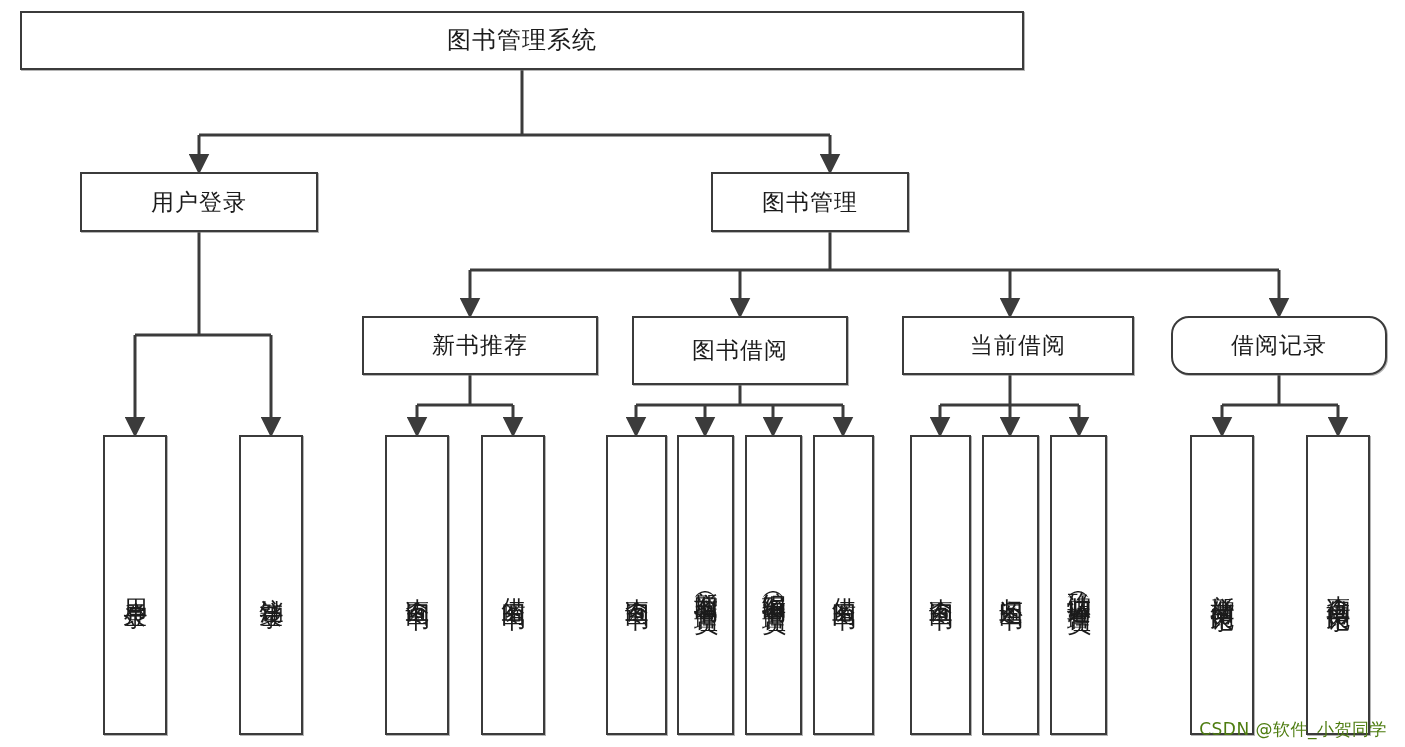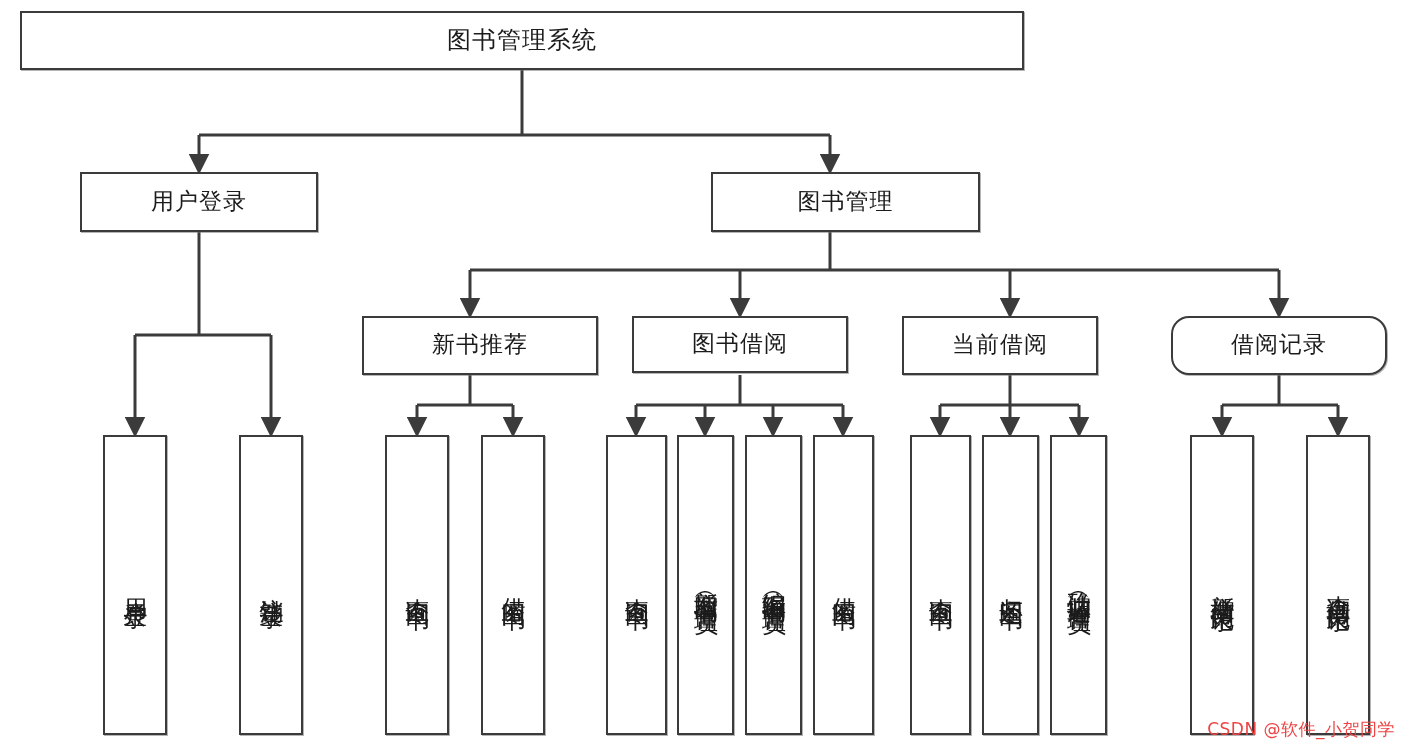--- a/index.html
+++ b/index.html
@@ -32,21 +32,20 @@
     display: flex;
     align-items: center;
     justify-content: center;
     color: #1b1b1b;
     box-shadow: 1px 1px 0 rgba(120,120,120,0.55);
   }
   .node .label {
     display: block;
     line-height: 1.22;
     letter-spacing: 1px;
-    font-family: Liberation Serif, serif;
   }
   
   .node.horiz .label {
     font-size: 23px;
     white-space: nowrap;
   }
   .node.root .label { font-size: 24px; }
   
   .node.vert {
     padding: 6px 0;
@@ -55,24 +54,24 @@
   .node.vert .label {
     writing-mode: vertical-rl;
     text-orientation: upright;
     font-size: 24px;
     line-height: 1.12;
     letter-spacing: 3px;
     max-height: 100%;
   }
   .watermark {
     position: absolute;
-    right: 10px;
+    right: 18px;
     bottom: 6px;
     font-size: 17px;
-    color: #ef4444;
+    color: #4d7c0f;
     letter-spacing: 0.5px;
     white-space: nowrap;
     user-select: none;
   }
 </style>
 </head>
 <body>
 
 <div id="diagram-root">
 
@@ -126,31 +125,31 @@
     </g>
   </svg>
 
   <div class="node horiz root" style="left:20px; top:11px; width:1004px; height:59px;">
     <span class="label">图书管理系统</span>
   </div>
 
   <div class="node horiz" style="left:80px; top:172px; width:238px; height:60px;">
     <span class="label">用户登录</span>
   </div>
-  <div class="node horiz" style="left:711px; top:172px; width:269px; height:60px;">
+  <div class="node horiz" style="left:711px; top:172px; width:198px; height:60px;">
     <span class="label">图书管理</span>
   </div>
 
   <div class="node horiz" style="left:362px; top:316px; width:236px; height:59px;">
     <span class="label">新书推荐</span>
   </div>
-  <div class="node horiz" style="left:632px; top:316px; width:216px; height:57px;">
+  <div class="node horiz" style="left:632px; top:316px; width:216px; height:69px;">
     <span class="label">图书借阅</span>
   </div>
-  <div class="node horiz" style="left:902px; top:316px; width:196px; height:59px;">
+  <div class="node horiz" style="left:902px; top:316px; width:232px; height:59px;">
     <span class="label">当前借阅</span>
   </div>
   <div class="node horiz" style="left:1171px; top:316px; width:216px; height:59px;border-radius:18px;">
     <span class="label">借阅记录</span>
   </div>
 
   <div class="node vert" style="left:103px; top:435px; width:64px; height:300px;">
     <span class="label">用户登录</span>
   </div>
   <div class="node vert" style="left:239px; top:435px; width:64px; height:300px;">

